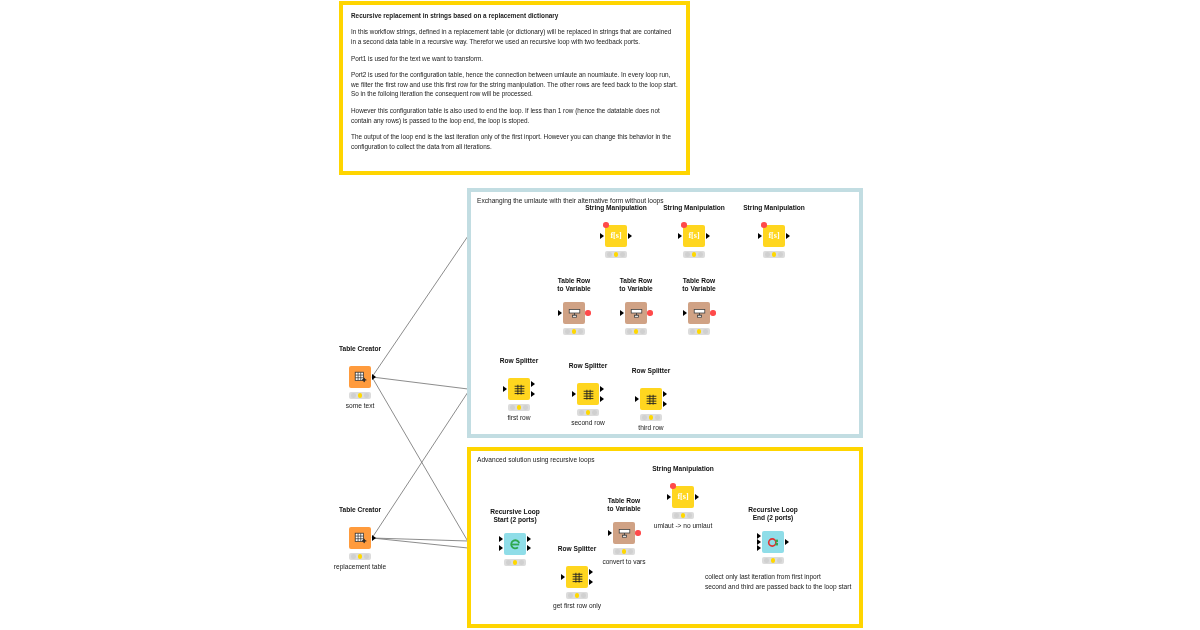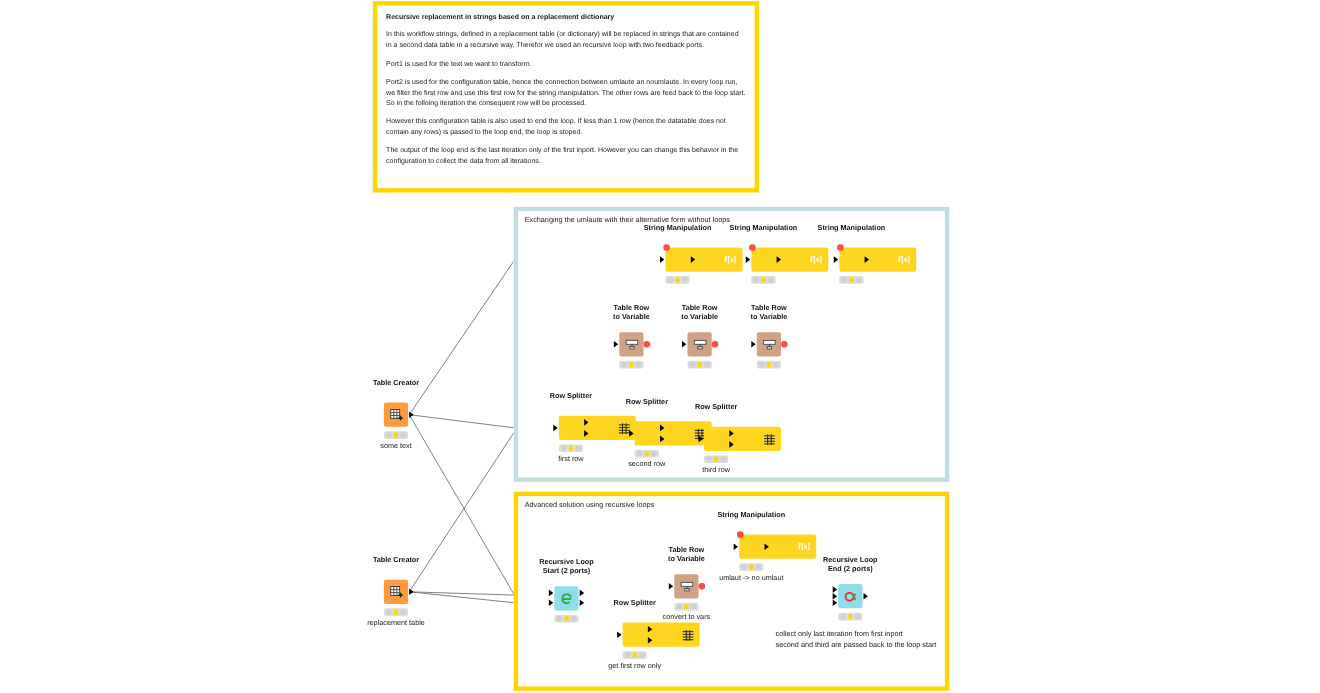--- a/index.html
+++ b/index.html
@@ -33,21 +33,21 @@
   .node-title{
     position:absolute;left:50%;transform:translateX(-50%);
     bottom:24px;white-space:nowrap;text-align:center;
     font-size:6.6px;font-weight:bold;color:#111;line-height:1.25;
   }
   .node-title.two{bottom:24px;}
   .node-body{
     position:absolute;left:-11px;top:-11px;width:22px;height:22px;
     border-radius:2px;display:flex;align-items:center;justify-content:center;
   }
-  .n-yellow{background:#FFD61F;padding-left:48px;}
+  .n-yellow{background:#FFD61F;}
   .n-orange{background:#FF9B3D;}
   .n-tan{background:#D0A285;}
   .n-cyan{background:#8FDDE8;}
 
   .node-status{
     position:absolute;left:50%;transform:translateX(-50%);top:15px;
     width:22px;height:7px;border-radius:2px;background:#DCDCDC;
     display:flex;align-items:center;justify-content:space-around;
     box-sizing:border-box;padding:0 1.5px;
   }

